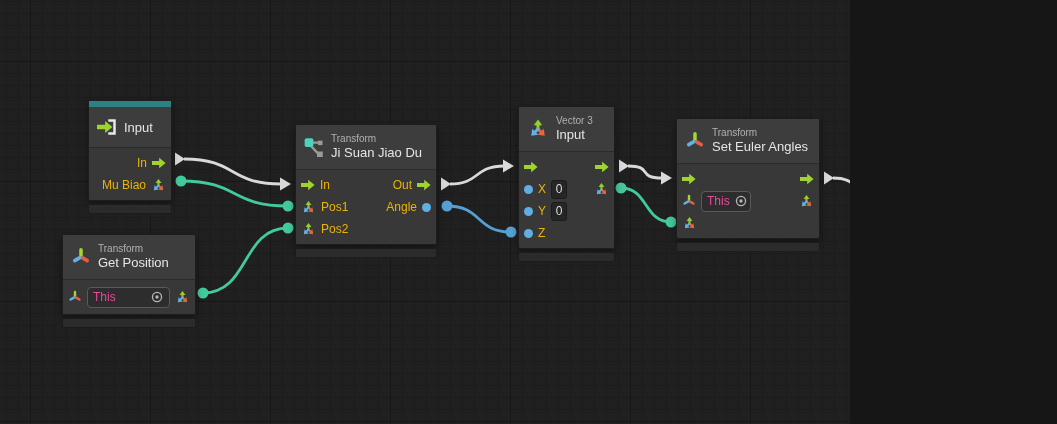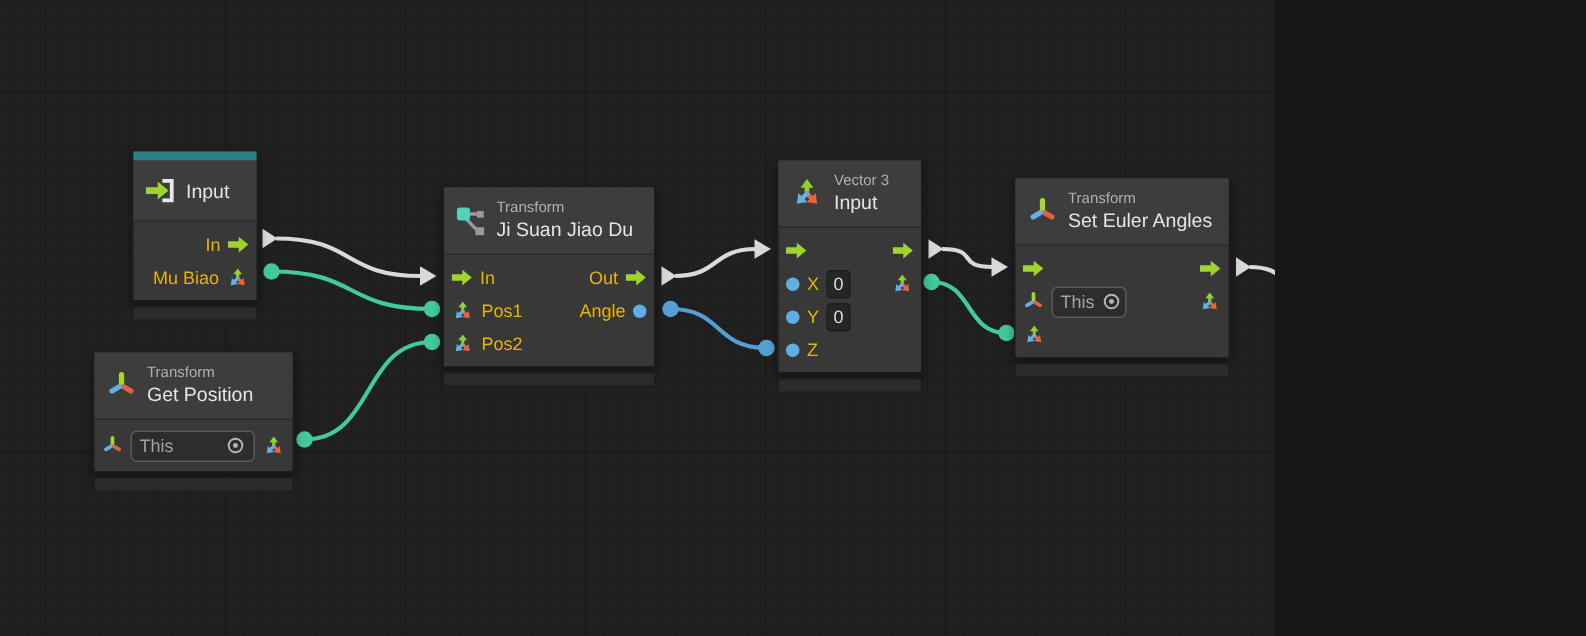--- a/index.html
+++ b/index.html
@@ -31,21 +31,21 @@
   .node-title{color:#e5e5e5;font-size:13px;white-space:nowrap;}
   .title-block{display:flex;flex-direction:column;line-height:1.25;}
   .node-category{color:#b0b0b0;font-size:10px;white-space:nowrap;}
   .node-body{padding:4px 0;}
   .row{height:22px;display:flex;align-items:center;gap:5px;padding:0 5px;position:relative;}
   .row .spacer{flex:1;}
   .plabel{color:#eab308;font-size:12px;white-space:nowrap;}
   .dot{width:9px;height:9px;border-radius:50%;background:#5fb0e2;flex:none;}
   .obj-field{
     flex:1;height:19px;background:#2d2d2d;border:1px solid #5a5a5a;border-radius:4px;
-    display:flex;align-items:center;gap:4px;padding:0 5px;color:#a3a3a3;font-size:12px;min-width:0;
+    display:flex;align-items:center;gap:4px;padding:0 5px;color:#ec4899;font-size:12px;min-width:0;
   }
   .obj-field .pick{margin-left:auto;flex:none;display:flex;}
   .num-field{
     width:14px;height:17px;background:#262626;border:1px solid #1b1b1b;border-radius:3px;
     display:flex;align-items:center;justify-content:center;color:#dddddd;font-size:12px;flex:none;
   }
   .node-footer{height:8px;margin-top:3px;background:#2b2b2b;border:1px solid #1c1c1c;border-radius:2px;}
   .icon{flex:none;display:flex;}
   #wires{position:absolute;left:0;top:0;pointer-events:none;}
   .watermark{

